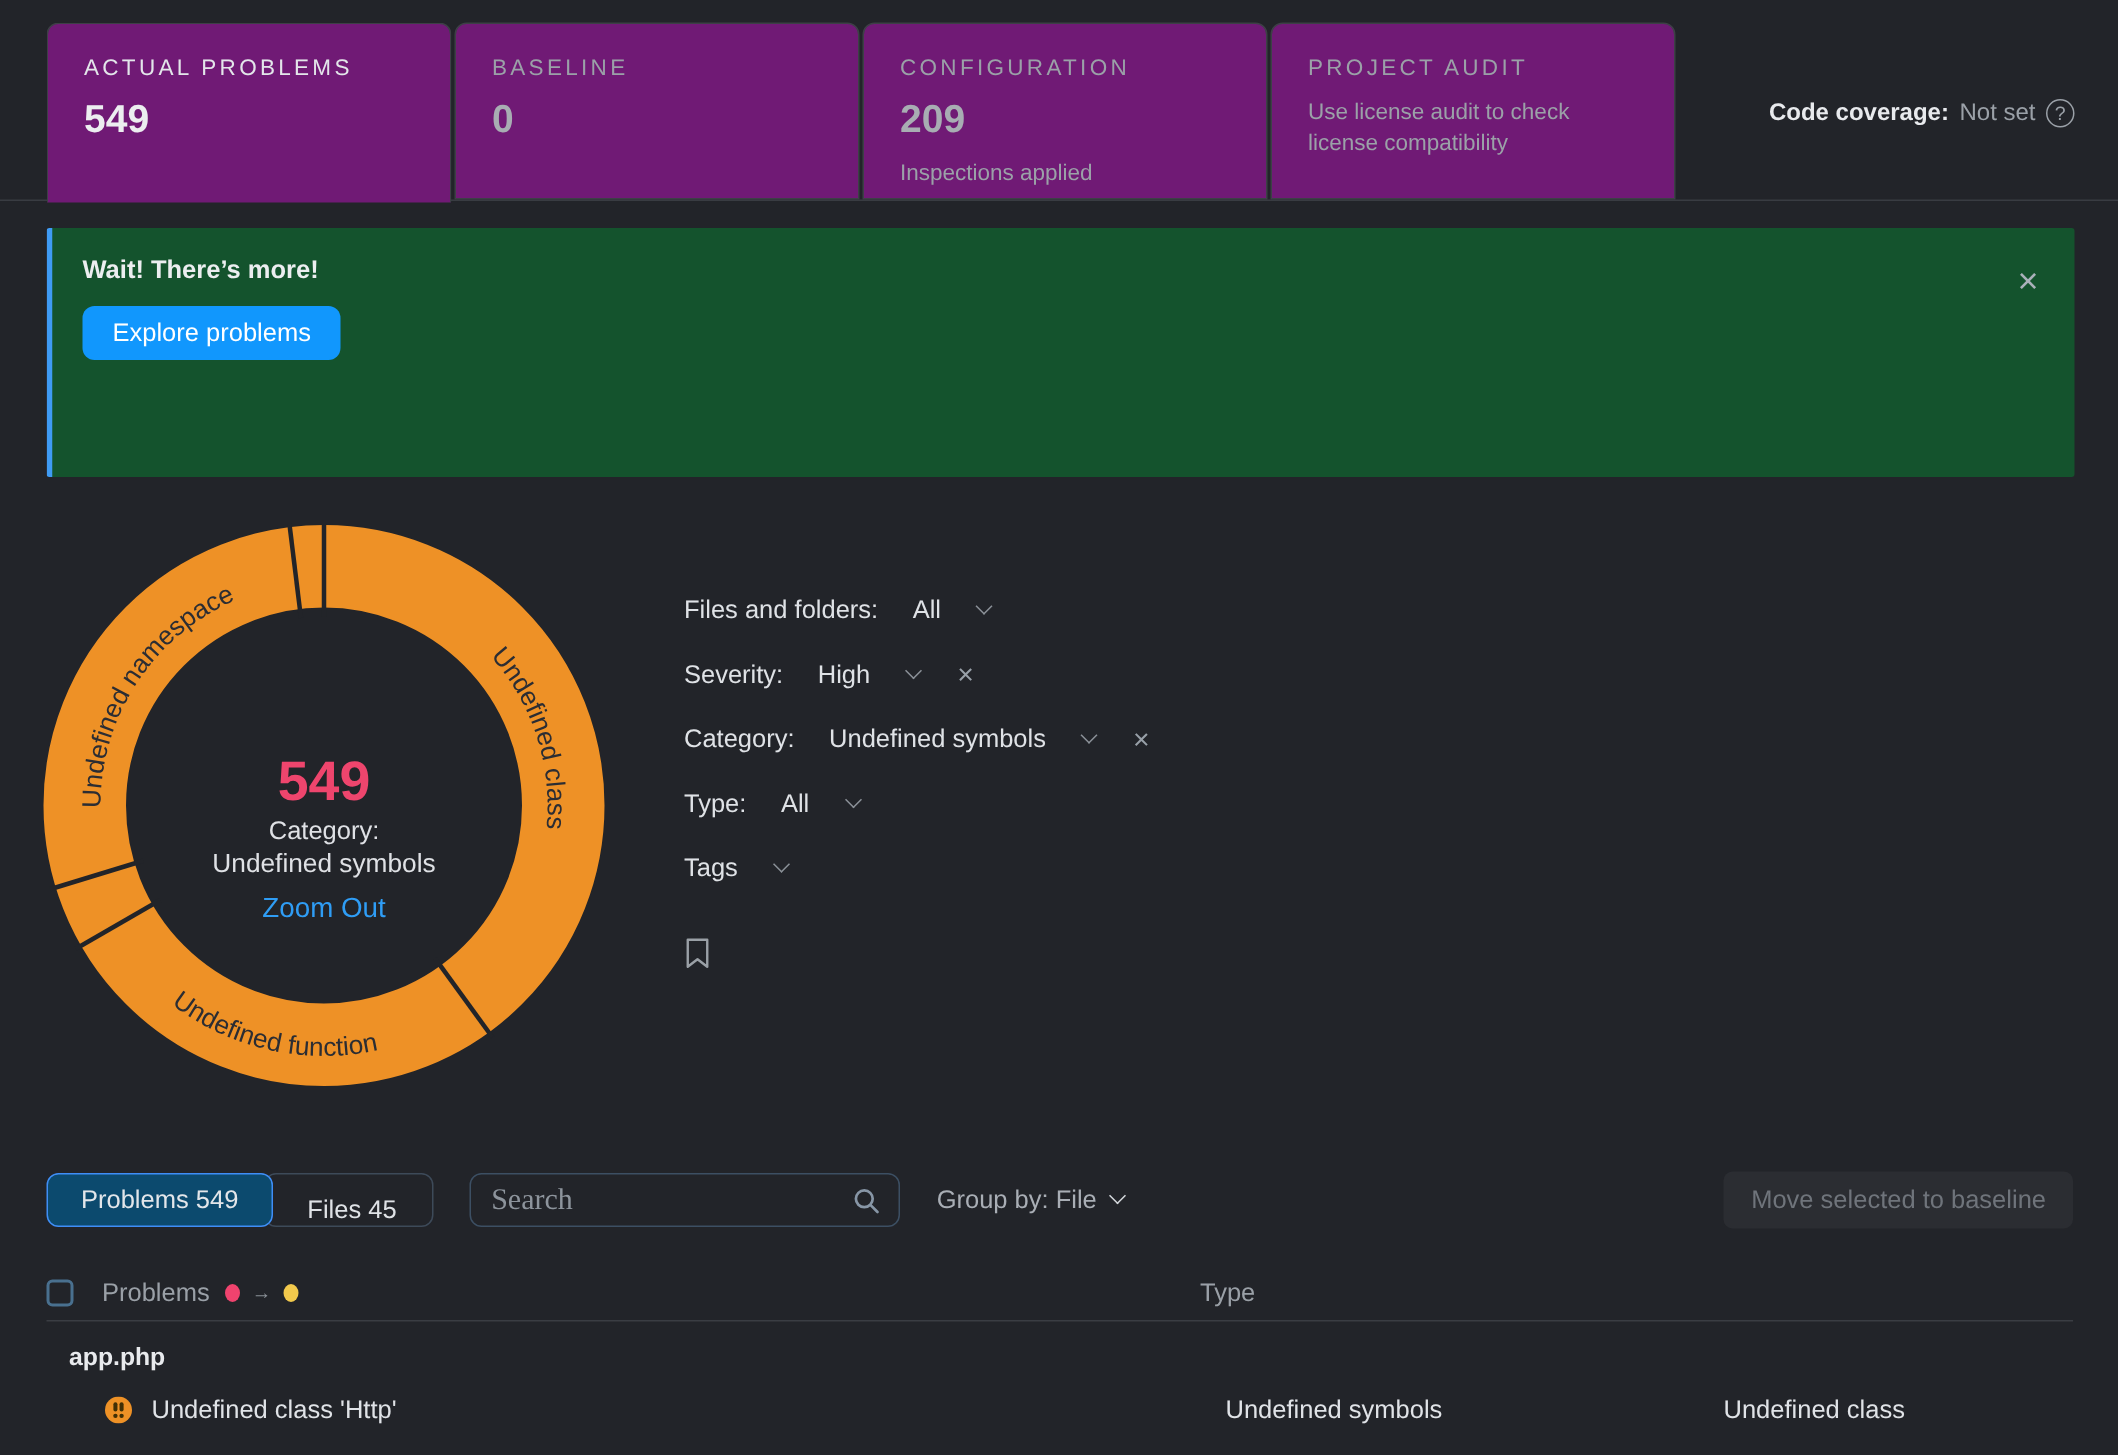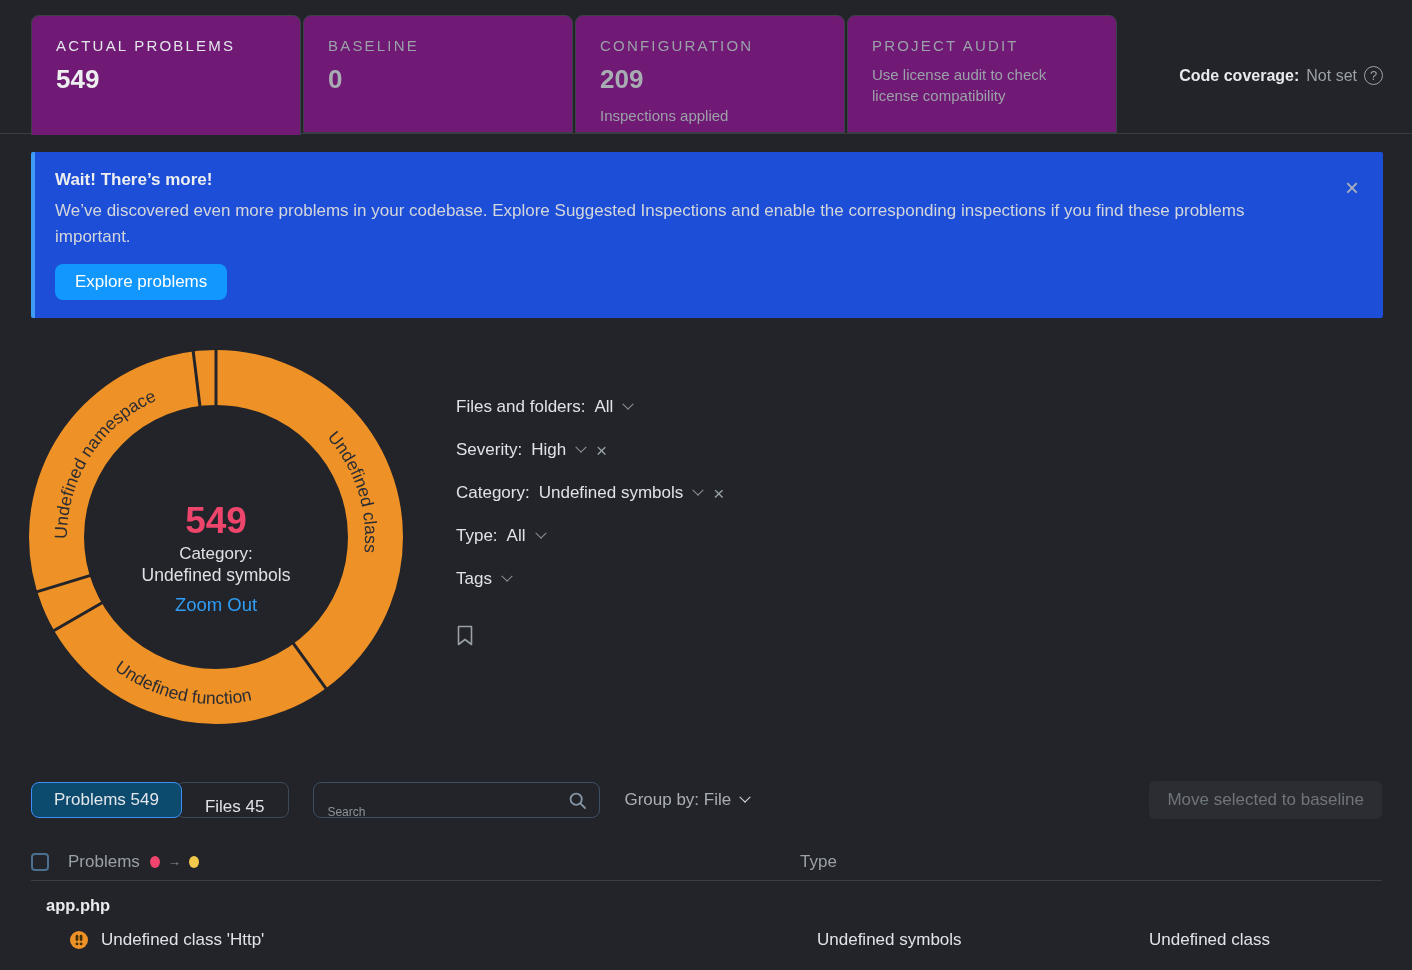--- a/index.html
+++ b/index.html
@@ -29,52 +29,52 @@
   .coverage { position:absolute; top:66px; right:29px; display:flex; align-items:center; gap:7px; font-size:16px; }
   .coverage b { color:#e8eaed; }
   .coverage .val { color:#9ba1a8; }
   .qmark {
     width:19px; height:19px; border:1.5px solid #9ba1a8; border-radius:50%;
     color:#9ba1a8; font-size:13px; display:inline-flex; align-items:center; justify-content:center; cursor:pointer;
   }
   
   .banner {
     position:absolute; top:152px; left:31px; width:1352px; height:166px;
-    background:#1d4ed8; border-left:4px solid #3f9bf4; border-radius:2px;
+    background:#14532d; border-left:4px solid #3f9bf4; border-radius:2px;
     padding:18px 90px 0 20px;
   }
   .banner-title { font-weight:bold; font-size:17px; color:#eceef0; }
   .banner-body { font-size:17px; color:#d3d6db; line-height:26px; margin-top:8px; max-width:1250px; }
   .banner-btn {
     margin-top:14px; height:36px; padding:0 20px; border:none; border-radius:8px;
     background:#1197fd; color:#ffffff; font-size:17px; font-family:inherit; cursor:pointer;
   }
   .banner-close {
     position:absolute; top:24px; right:24px; font-size:24px; color:#aab1ba; cursor:pointer; line-height:1;
   }
   
   .donut-wrap { position:absolute; top:349px; left:28px; width:376px; height:376px; }
   .filters { position:absolute; top:397px; left:456px; display:flex; flex-direction:column; gap:23px; }
-  .filter-row { display:flex; align-items:center; gap:9px; font-size:17px; color:#dfe2e6; cursor:pointer; }
+  .filter-row { display:flex; align-items:center; gap:23px; font-size:17px; color:#dfe2e6; cursor:pointer; }
   .chev {
     display:inline-block; width:8px; height:8px;
     border-right:1.8px solid #8c9299; border-bottom:1.8px solid #8c9299;
     transform:rotate(45deg) translate(-2px,-2px); margin-left:2px;
   }
   .filter-x { font-size:19px; color:#98a0a8; cursor:pointer; line-height:1; margin-left:2px; }
   .bookmark { margin-top:13px; cursor:pointer; width:18px; }
   
   .toolbar { position:absolute; top:781px; left:31px; width:1351px; display:flex; align-items:center; }
   .seg { height:36px; border-radius:8px; font-size:17px; font-family:inherit; cursor:pointer; display:inline-flex; align-items:center; }
   .seg.selected { border:1px solid #3f8ef6; background:#0c4a6e; color:#e3e6ea; padding:16px 22px; position:relative; z-index:1; }
   .seg.plain { border:1px solid #3d4a59; background:transparent; color:#dfe2e6; padding:13px 24px 0 28px; margin-left:-6px; }
   .search { position:relative; margin-left:24px; width:287px; height:36px; border:1px solid #3c4f63; border-radius:8px; }
   .search input {
     width:100%; height:100%; background:transparent; border:none; outline:none;
-    color:#dfe2e6; font-size:12px; font-family:Liberation Sans, sans-serif; padding:0 36px 0 13px;margin-top:12px;
+    color:#dfe2e6; font-size:20px; font-family:Liberation Serif, serif; padding:0 36px 0 13px;
   }
   .search input::placeholder { color:#8d949c; }
   .search-icon { position:absolute; right:11px; top:8px; cursor:pointer; }
   .groupby { margin-left:24px; display:flex; align-items:center; gap:8px; font-size:17px; color:#a9aeb5; cursor:pointer; }
   .groupby .chev { border-color:#d6dade; }
   .toolbar-spacer { flex:1; }
   .move-btn {
     height:38px; padding:0 18px; border:none; border-radius:6px; background:#2b2d32;
     color:#6f747b; font-size:17px; font-family:inherit; cursor:pointer;
   }
@@ -121,21 +121,20 @@
 </div>
 
 <div class="coverage">
   <b>Code coverage:</b>
   <span class="val">Not set</span>
   <span class="qmark">?</span>
 </div>
 
 <div class="banner">
   <div class="banner-title">Wait! There’s more!</div>
-  <div class="banner-body">We’ve discovered even more problems in your codebase. Explore Suggested Inspections and enable the corresponding inspections if you find these problems important.</div>
   <button class="banner-btn">Explore problems</button>
   <span class="banner-close">×</span>
 </div>
 
 <div class="donut-wrap">
   <svg width="376" height="376" viewBox="0 0 376 376">
     <circle cx="188" cy="188" r="159.5" fill="none" stroke-width="55" stroke="#ee9126"></circle>
     <g>
         <line x1="188" y1="62" x2="188" y2="-3" stroke="#222429" stroke-width="3"></line>
         <line x1="262.06094178885166" y1="289.93614129124336" x2="300.26698318786237" y2="342.5222459256149" stroke="#222429" stroke-width="3"></line>

